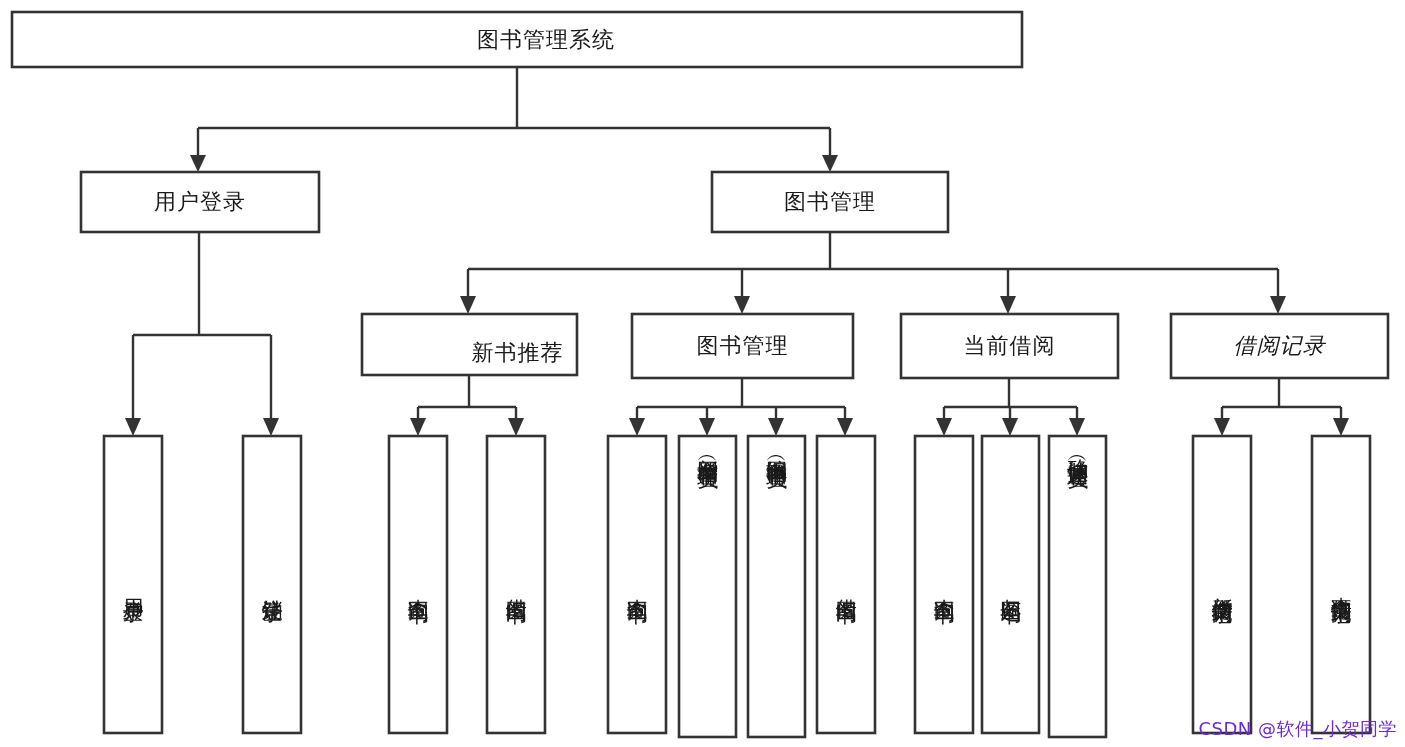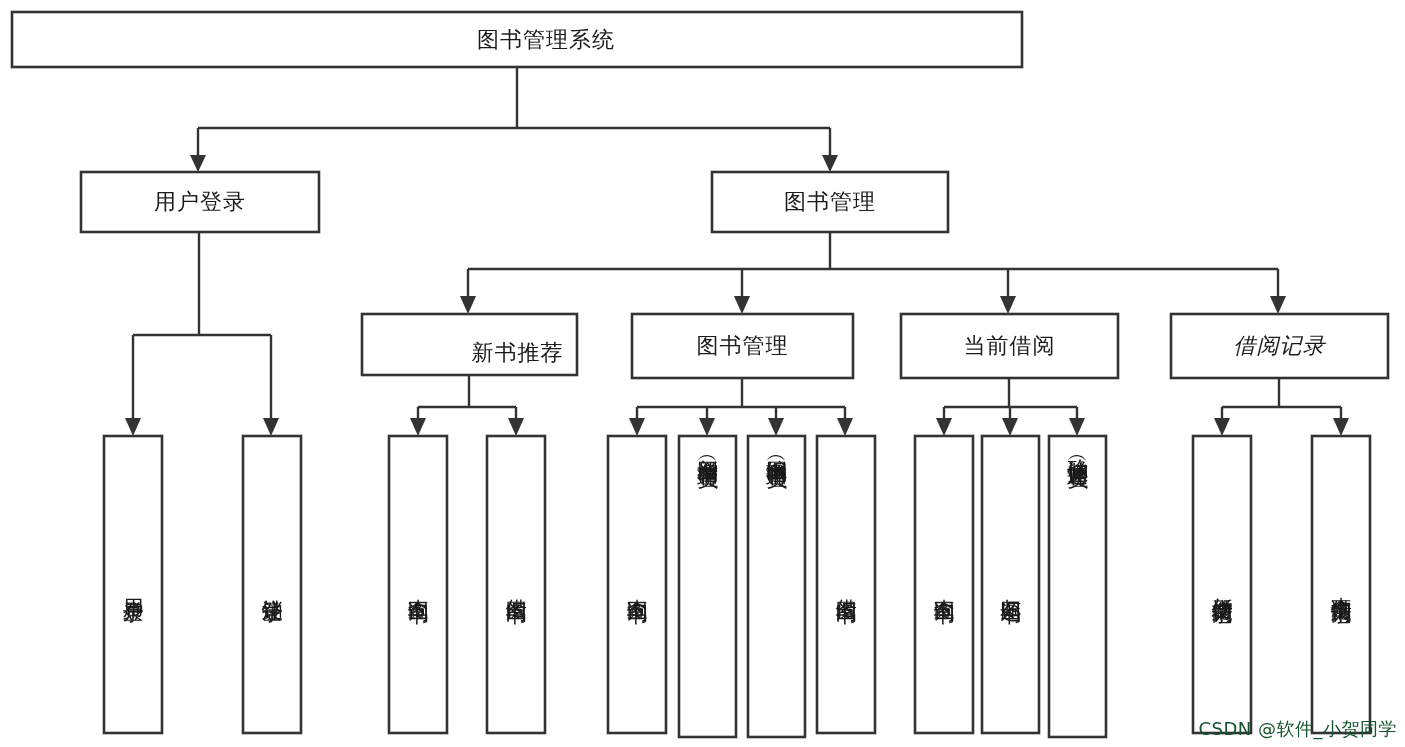--- a/index.html
+++ b/index.html
@@ -71,21 +71,21 @@
     color: #1a1a1a;
     letter-spacing: 1px;
     white-space: nowrap;
   }
   .watermark {
     position: absolute;
     right: 8px;
     bottom: 6px;
     font-family: "DejaVu Sans", "Liberation Sans", sans-serif;
     font-size: 18px;
-    color: #14532d;
+    color: #6d28d9;
     letter-spacing: 0.5px;
     white-space: nowrap;
     pointer-events: none;
   }
 </style>
 </head>
 <body>
 
 <div id="diagram-root">
 

